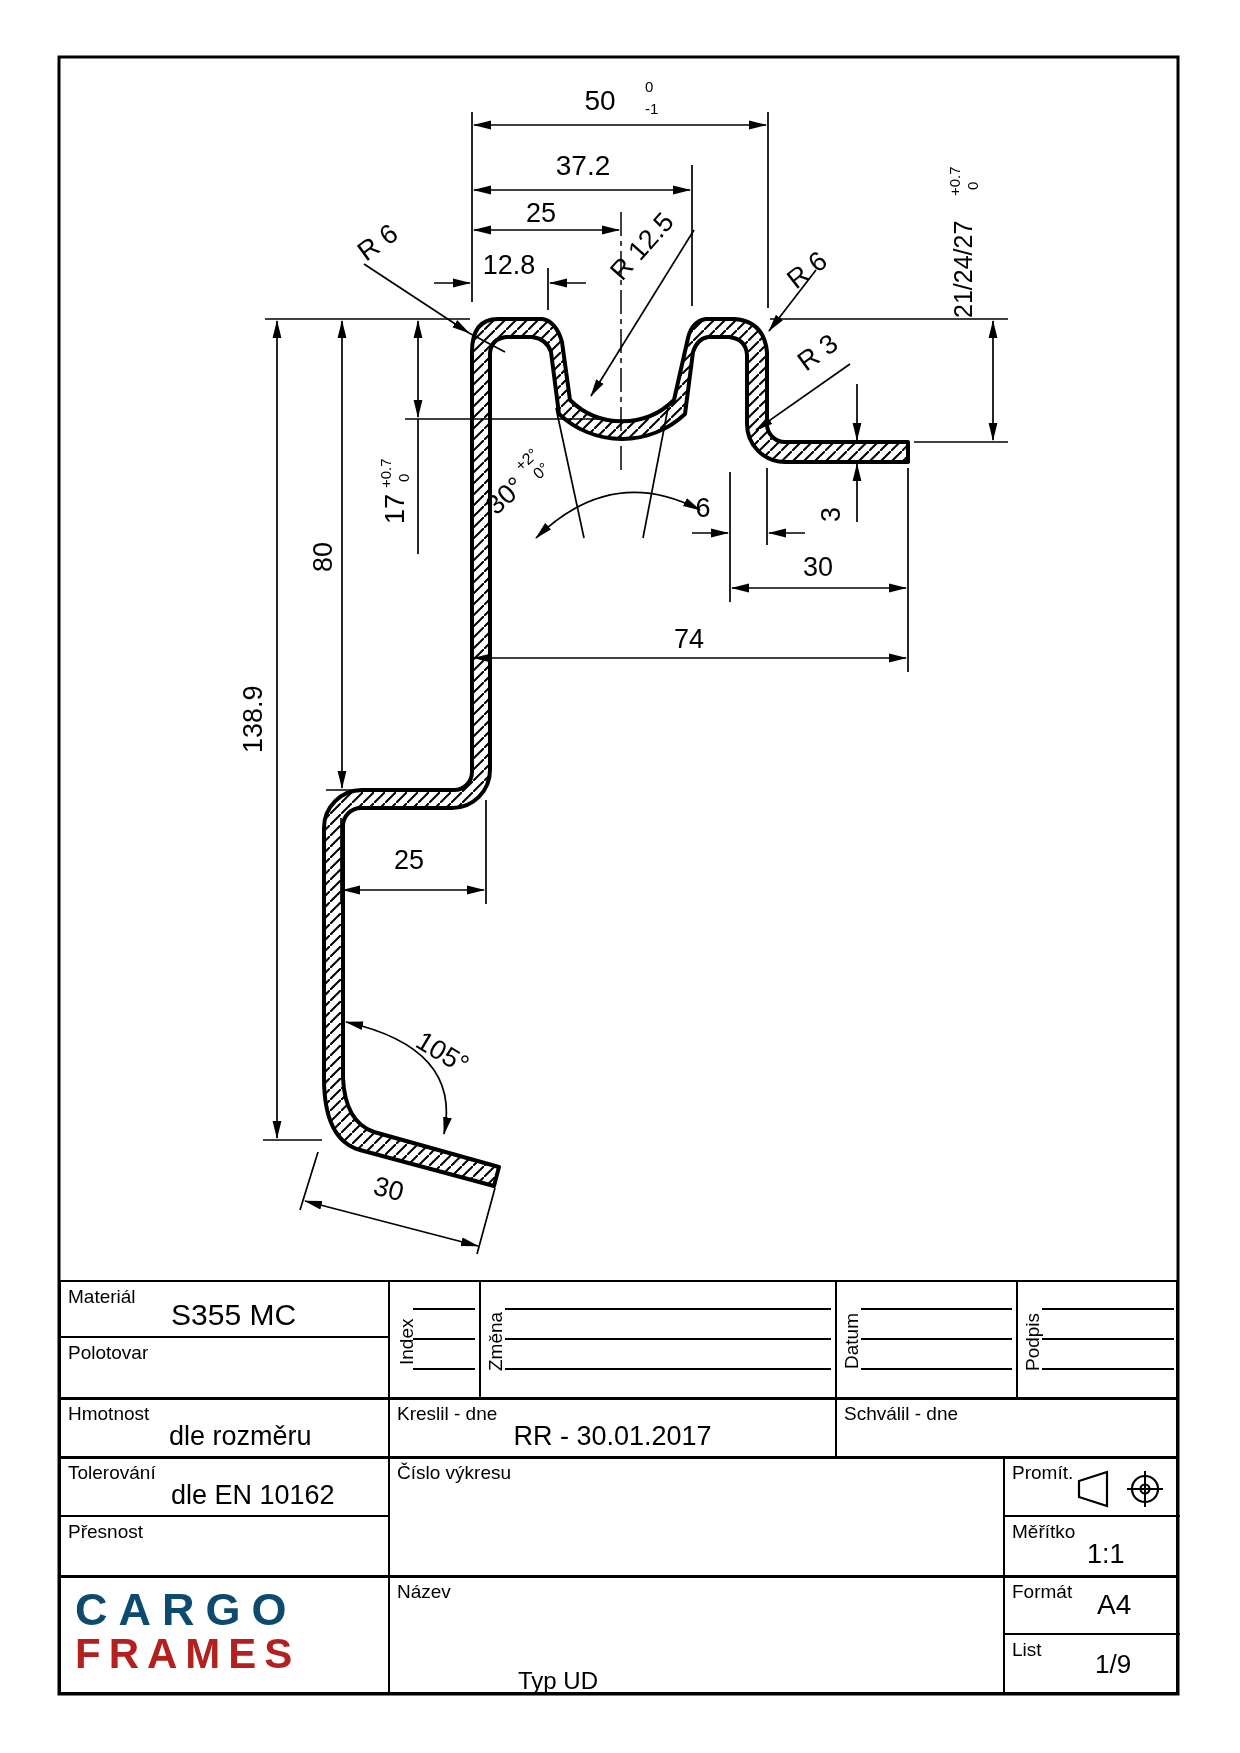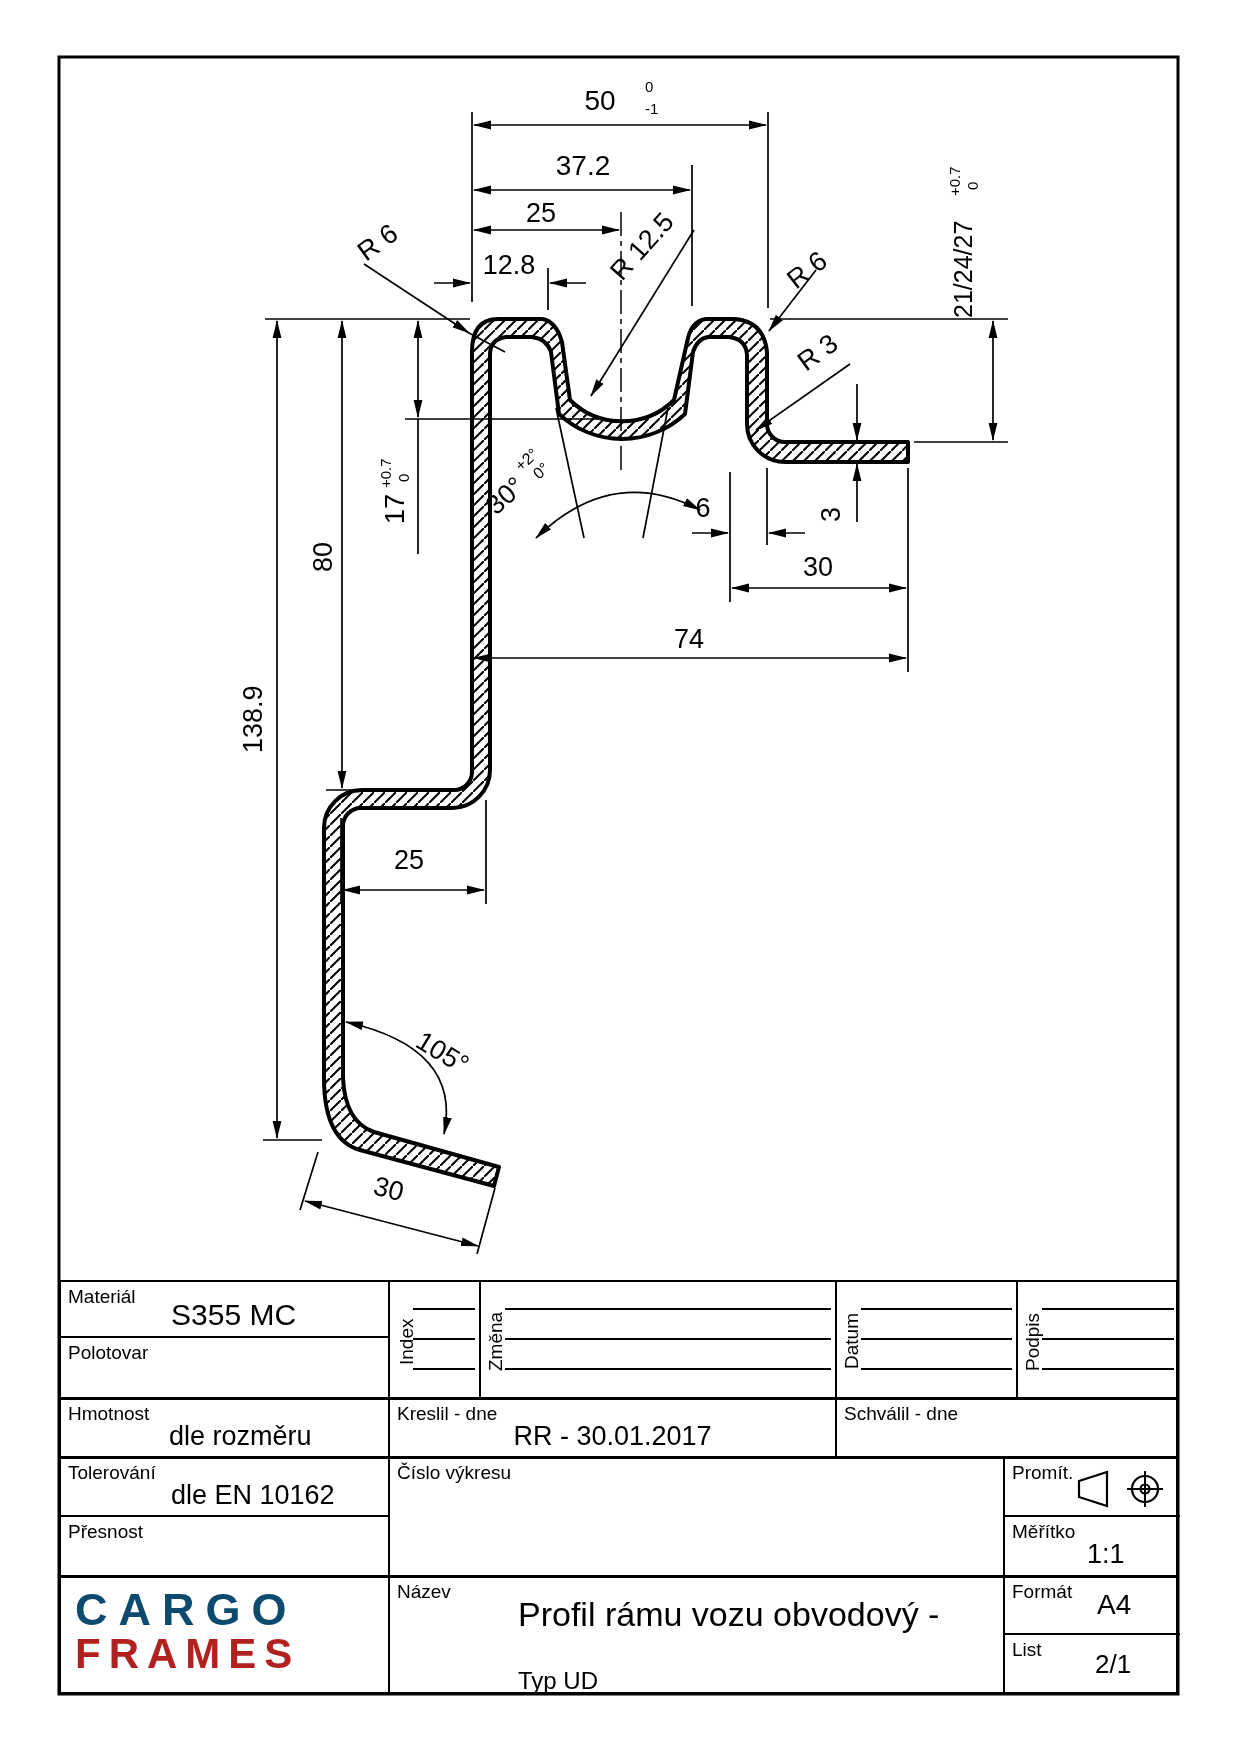--- a/index.html
+++ b/index.html
@@ -242,28 +242,27 @@
   <div class="cell br" style="left:329px;top:176px;width:615px;height:119px;">
     <span class="lbl">Číslo výkresu</span>
   </div>
   <div class="cell" style="left:944px;top:235px;width:175px;height:60px;">
     <span class="lbl">Měřítko</span>
     <span class="val" style="left:82px;top:22px;">1:1</span>
   </div>
 
   <div class="cell br" style="left:329px;top:295px;width:615px;height:116px;">
     <span class="lbl">Název</span>
-    <span id="nazev-val1">Profil rámu vozu obvodový -</span>
     <span id="nazev-val2">Typ UD</span>
   </div>
   <div class="cell bb" style="left:944px;top:295px;width:175px;height:58px;">
     <span class="lbl">Formát</span>
     <span class="val" style="left:92px;top:12px;font-size:28px;">A4</span>
   </div>
   <div class="cell" style="left:944px;top:353px;width:175px;height:58px;">
     <span class="lbl">List</span>
-    <span class="val" style="left:90px;top:14px;font-size:26px;">2/1</span>
+    <span class="val" style="left:90px;top:14px;font-size:26px;">1/9</span>
   </div>
 
   <div class="hline" style="top:115px;"></div>
   <div class="hline" style="top:174px;"></div>
   <div class="hline" style="top:293px;"></div>
 </div>
 
 </body></html>

